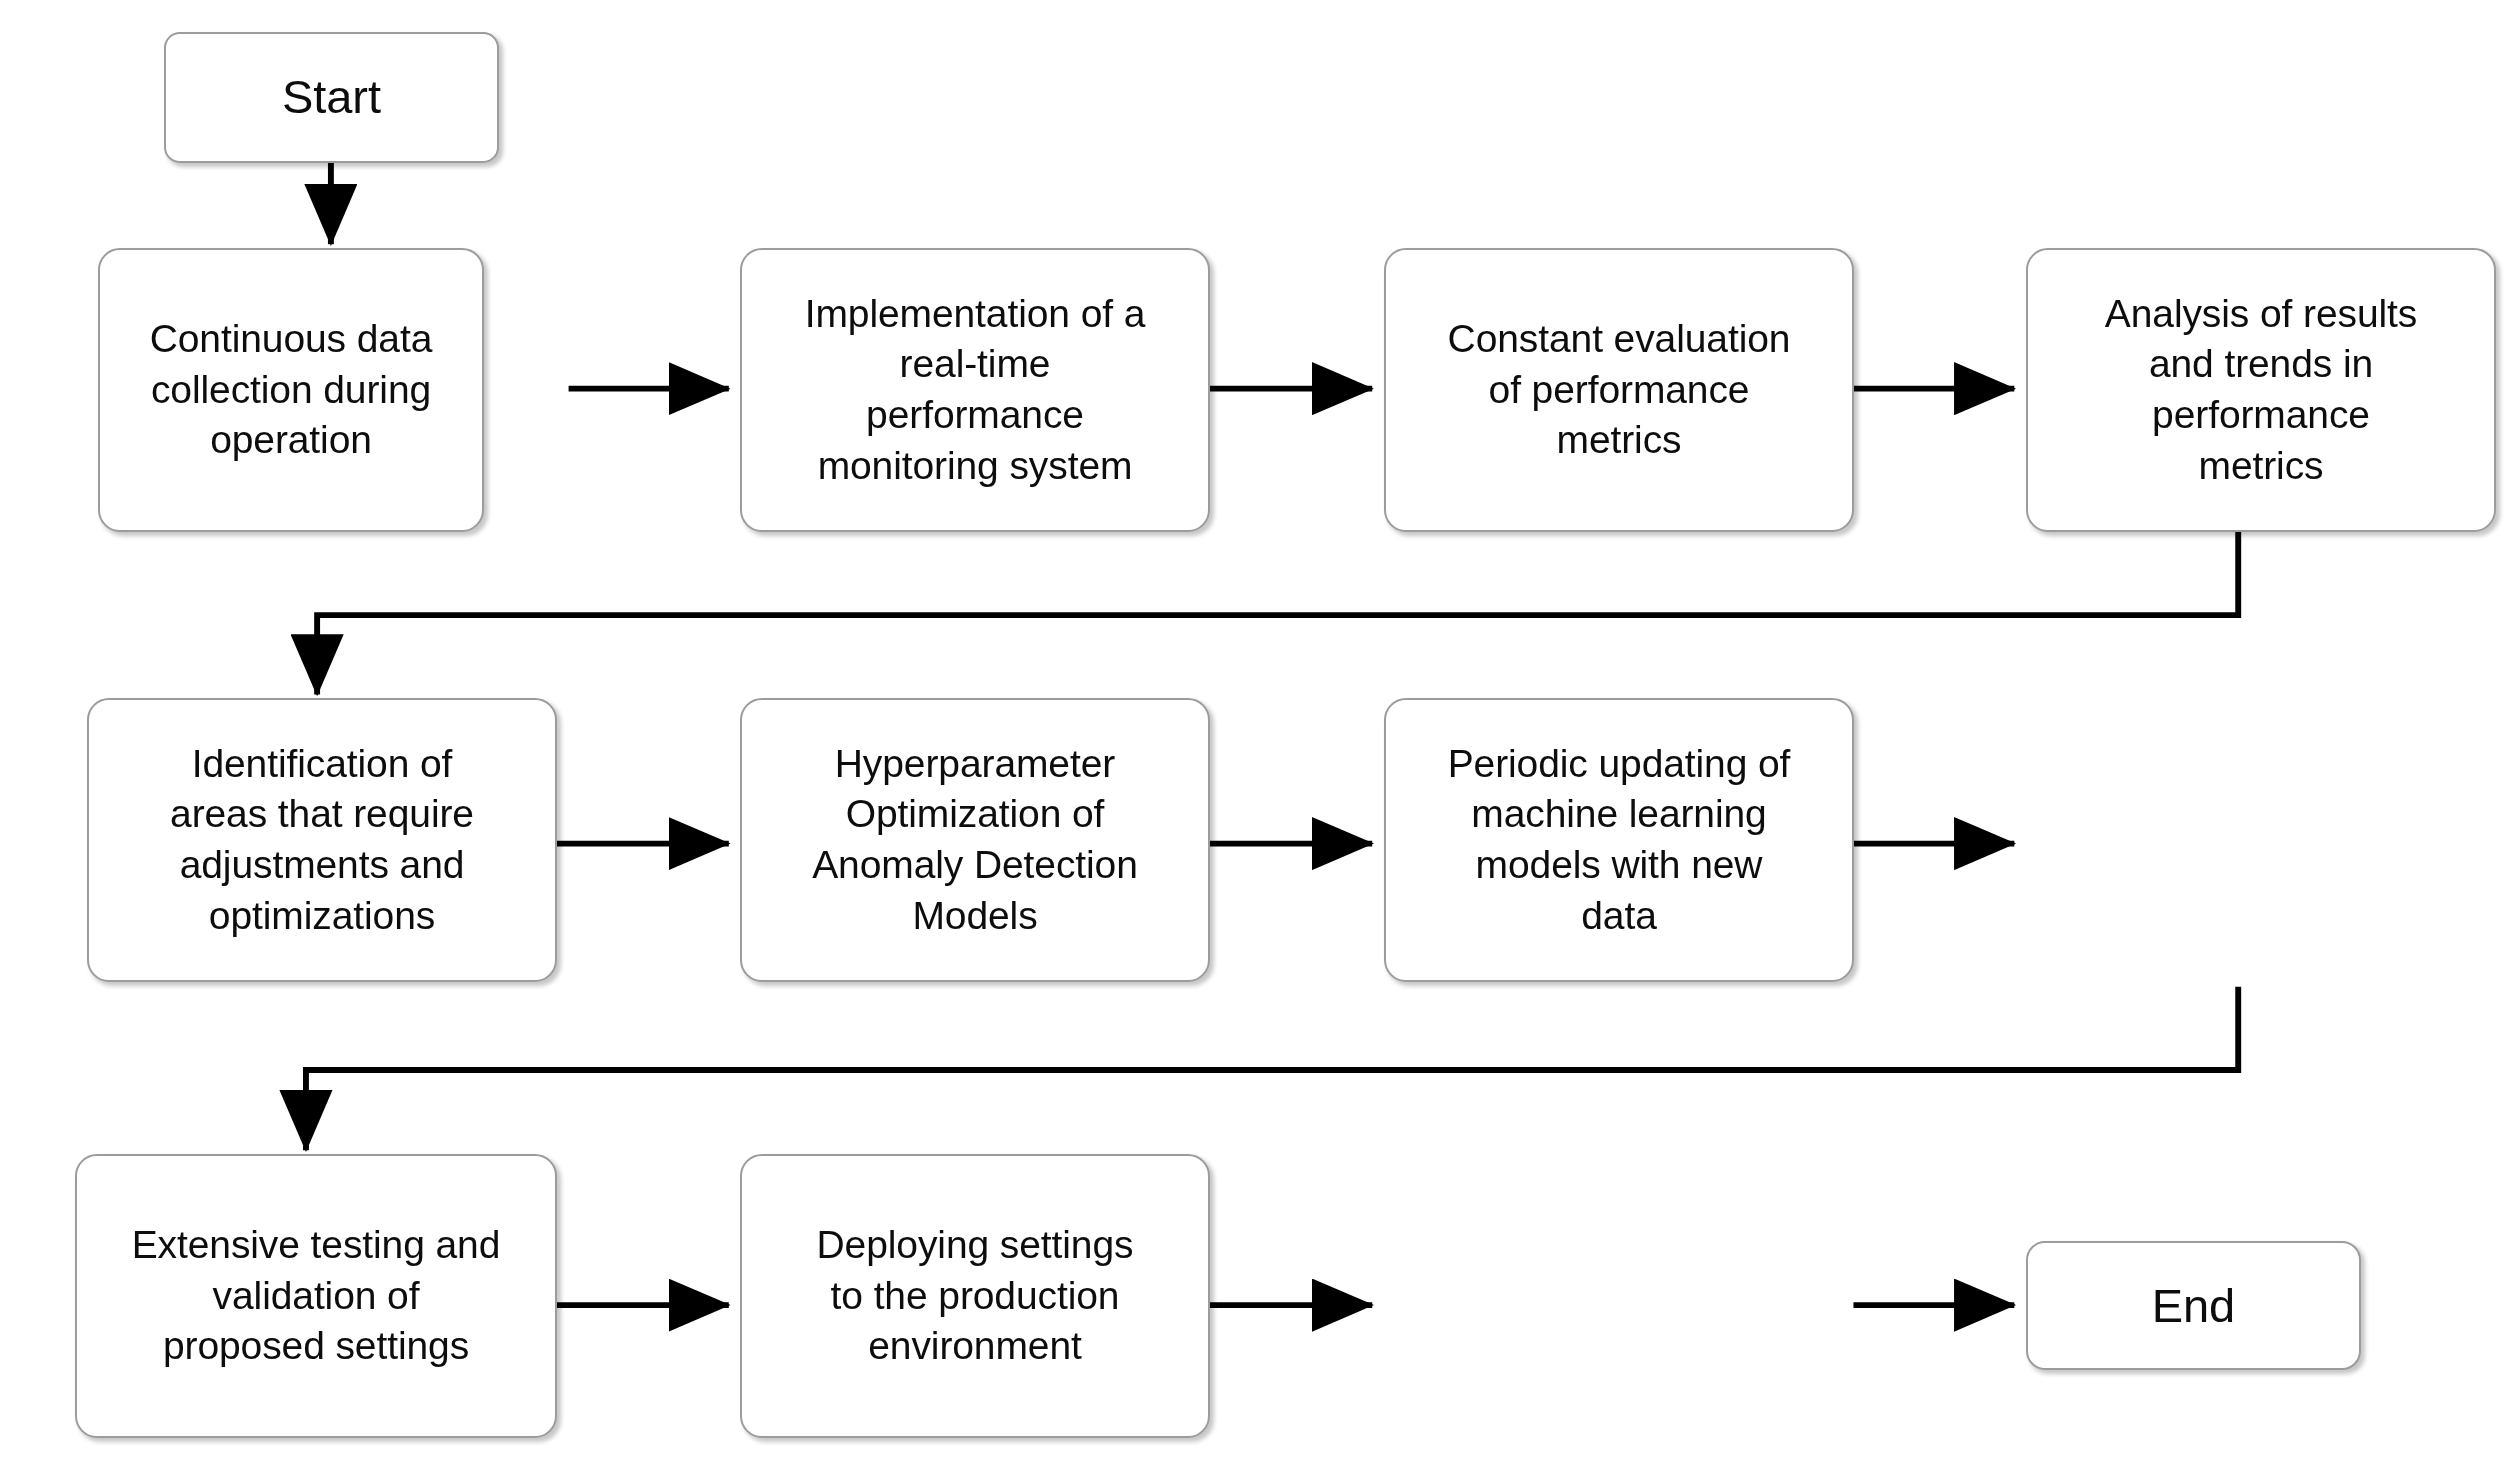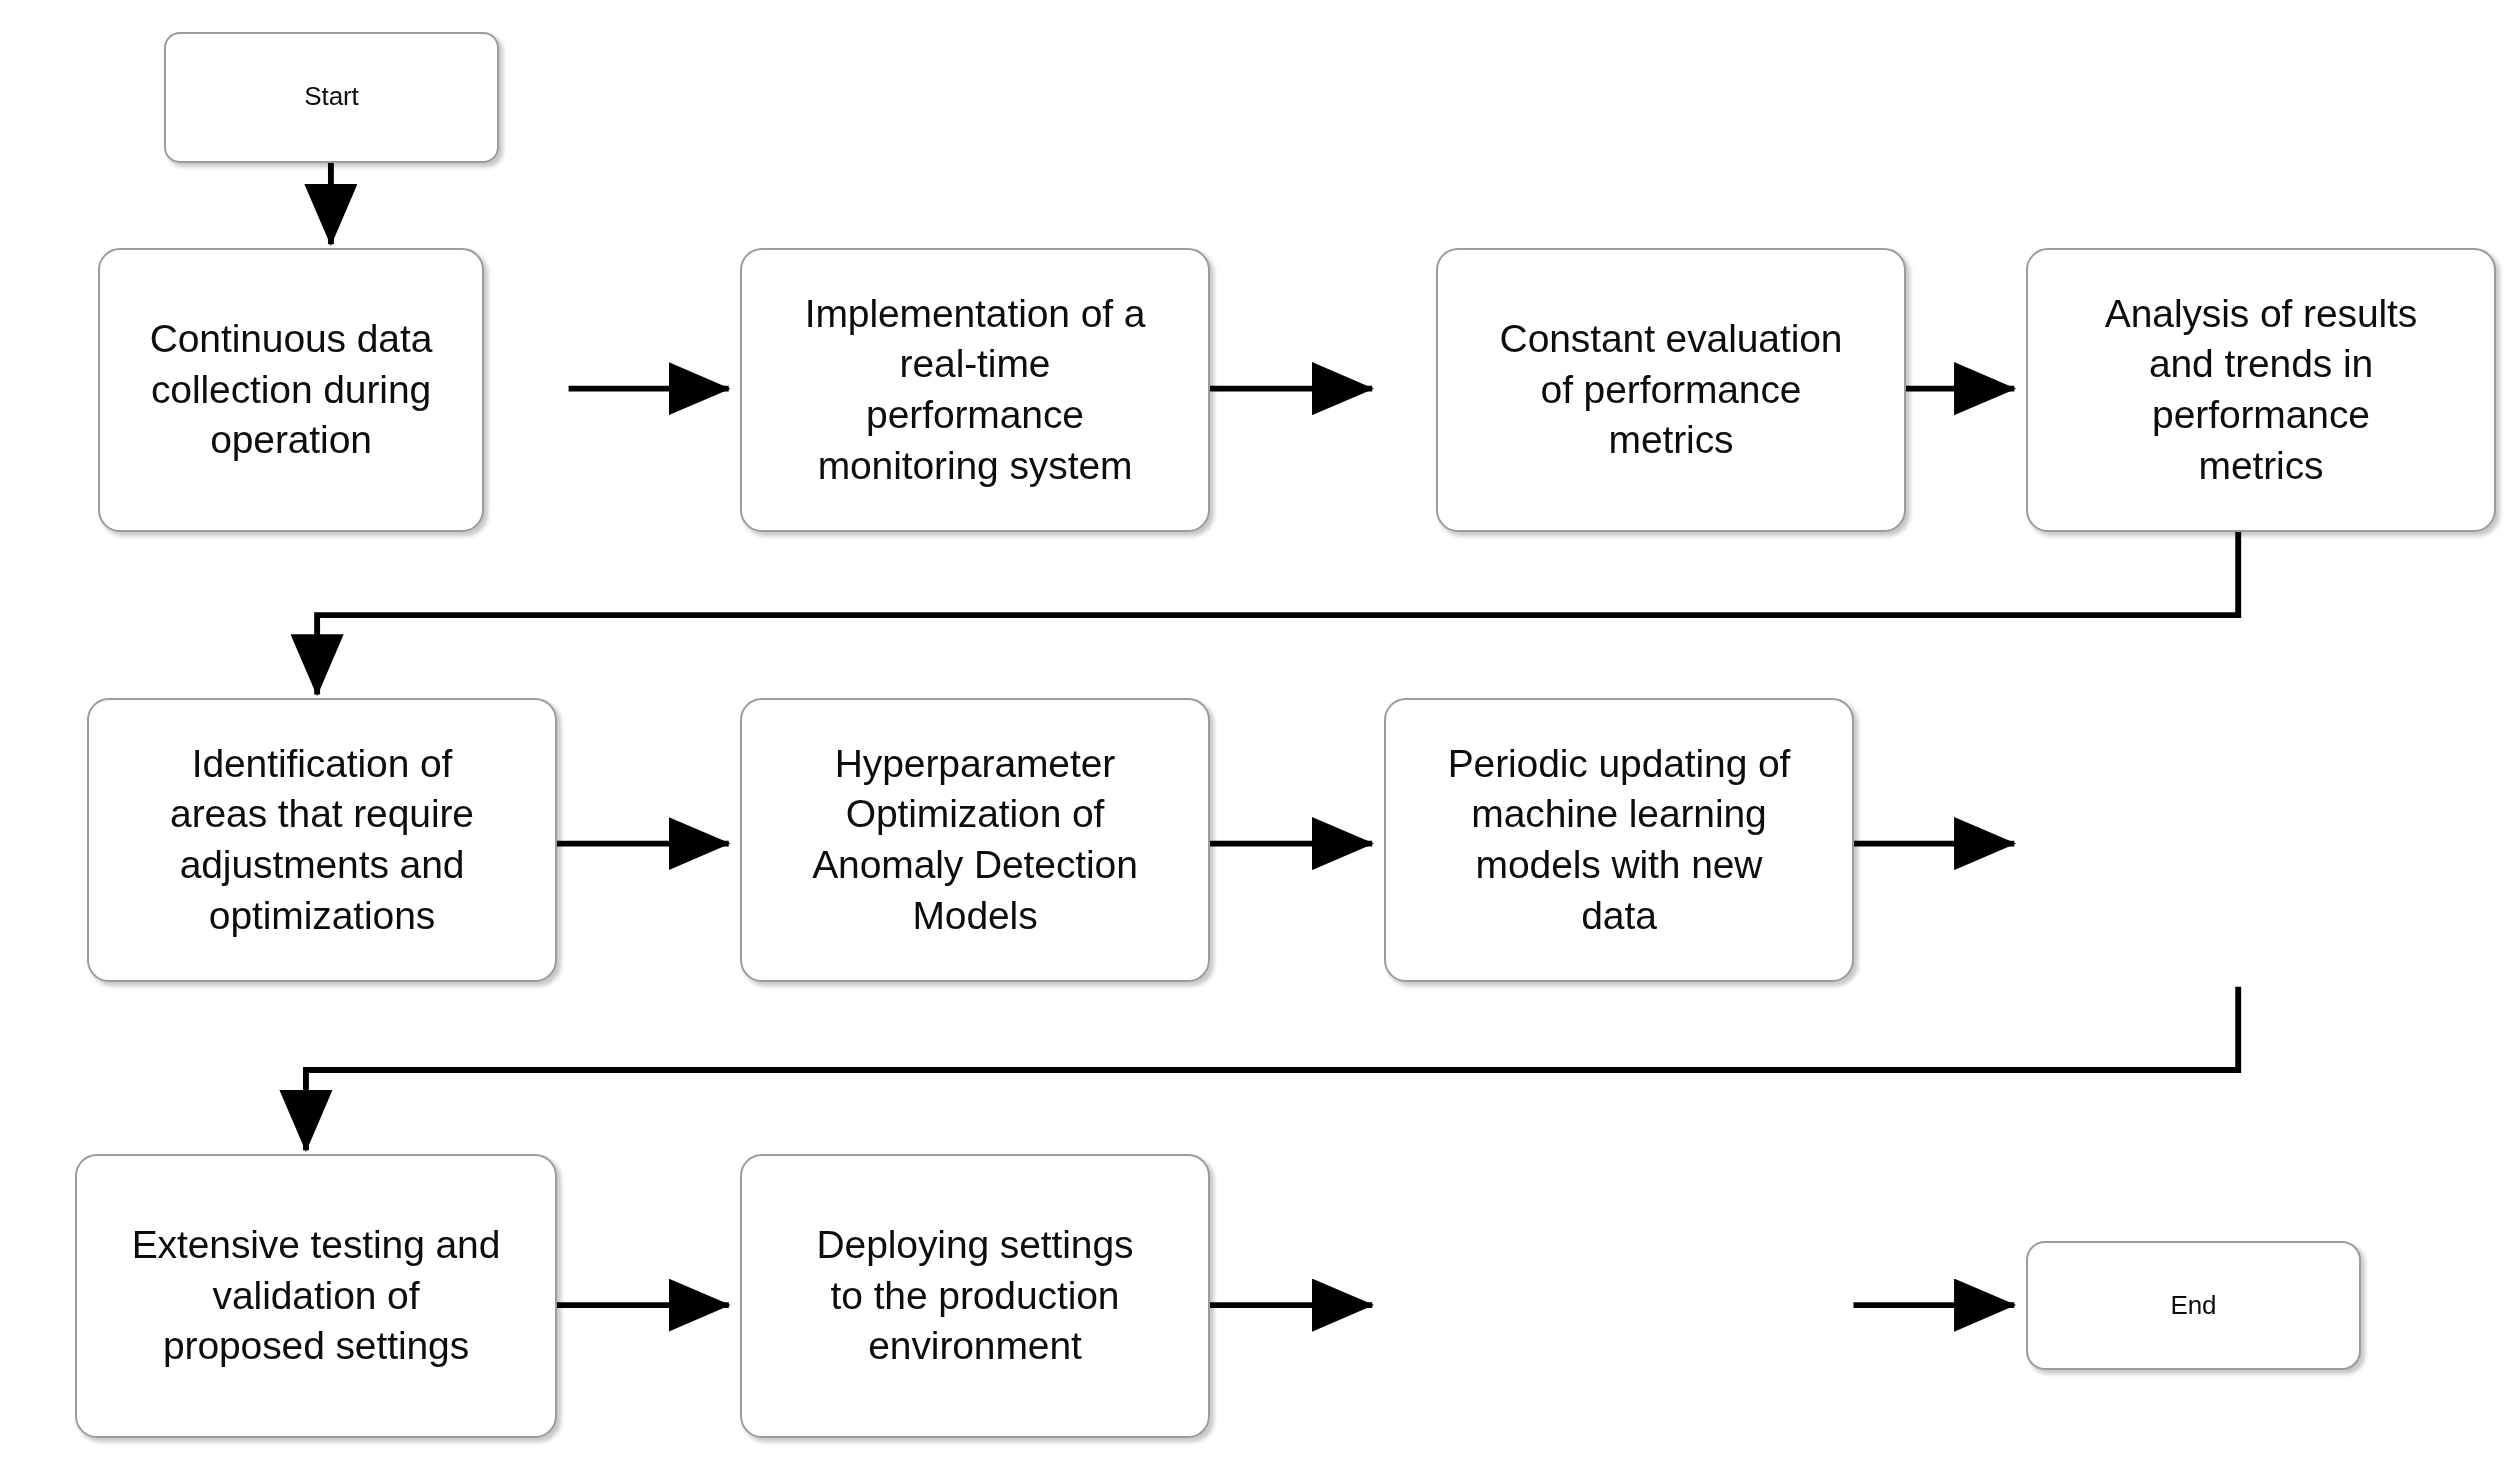--- a/index.html
+++ b/index.html
@@ -40,21 +40,21 @@
     width: 100%;
     text-align: center;
     color: #0d0d0d;
     font-size: 39px;
     line-height: 1.30;
     letter-spacing: -0.1px;
     padding: 0 9.2px;
     box-sizing: border-box;
     white-space: pre-line;
   }
-  .node.terminal .label { font-size: 26px; }
+  .node.terminal .label { font-size: 47px; }
 </style>
 </head>
 <body>
 
 <div id="canvas">
 
   <svg id="wires" viewBox="0 0 3826 2259" preserveAspectRatio="none">
     <defs>
       <marker id="ah" markerWidth="11" markerHeight="9" refX="10.2" refY="4.5" orient="auto" markerUnits="strokeWidth">
         <path d="M0,0 L10.5,4.5 L0,9 z" fill="#000000"></path>
@@ -87,21 +87,21 @@
 operation</span>
   </div>
 
   <div class="node" style="left:740px; top:248px; width:470px; height:284px;">
     <span class="label">Implementation of a
 real-time
 performance
 monitoring system</span>
   </div>
 
-  <div class="node" style="left:1436px; top:248px; width:470px; height:284px;">
+  <div class="node" style="left:1384px; top:248px; width:470px; height:284px;">
     <span class="label">Constant evaluation
 of performance
 metrics</span>
   </div>
 
   <div class="node" style="left:2026px; top:248px; width:470px; height:284px;">
     <span class="label">Analysis of results
 and trends in
 performance
 metrics</span>

